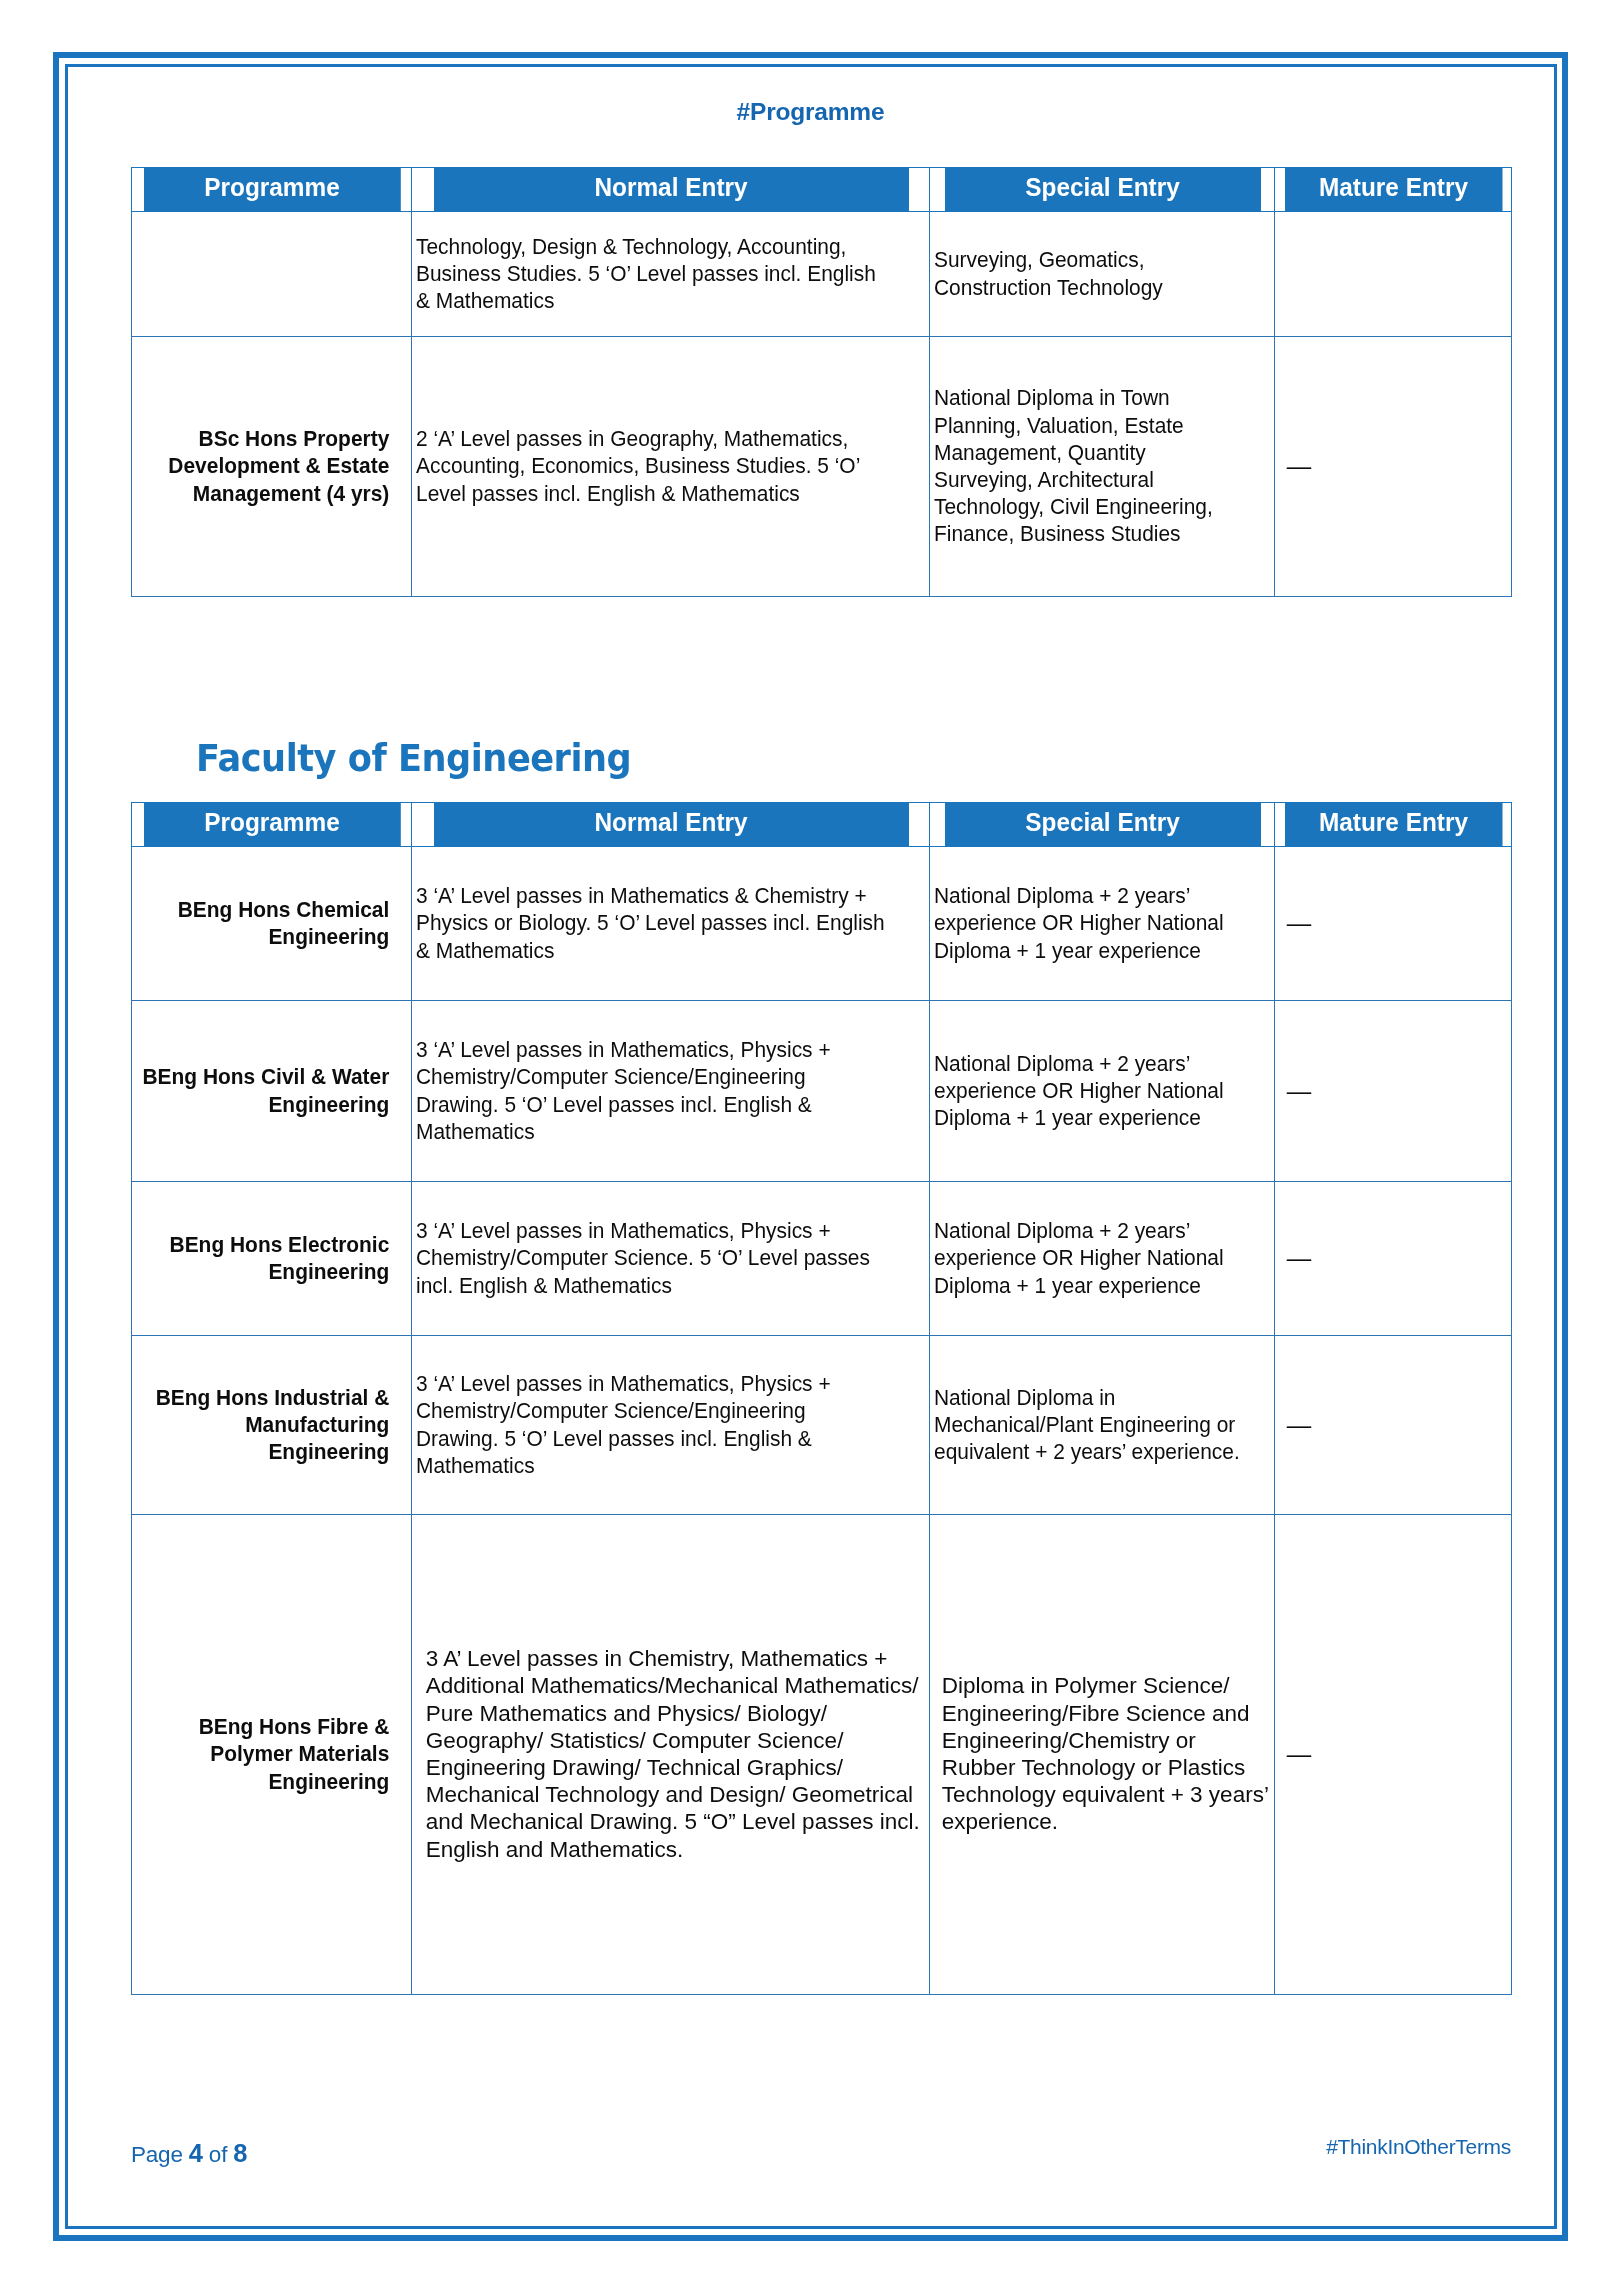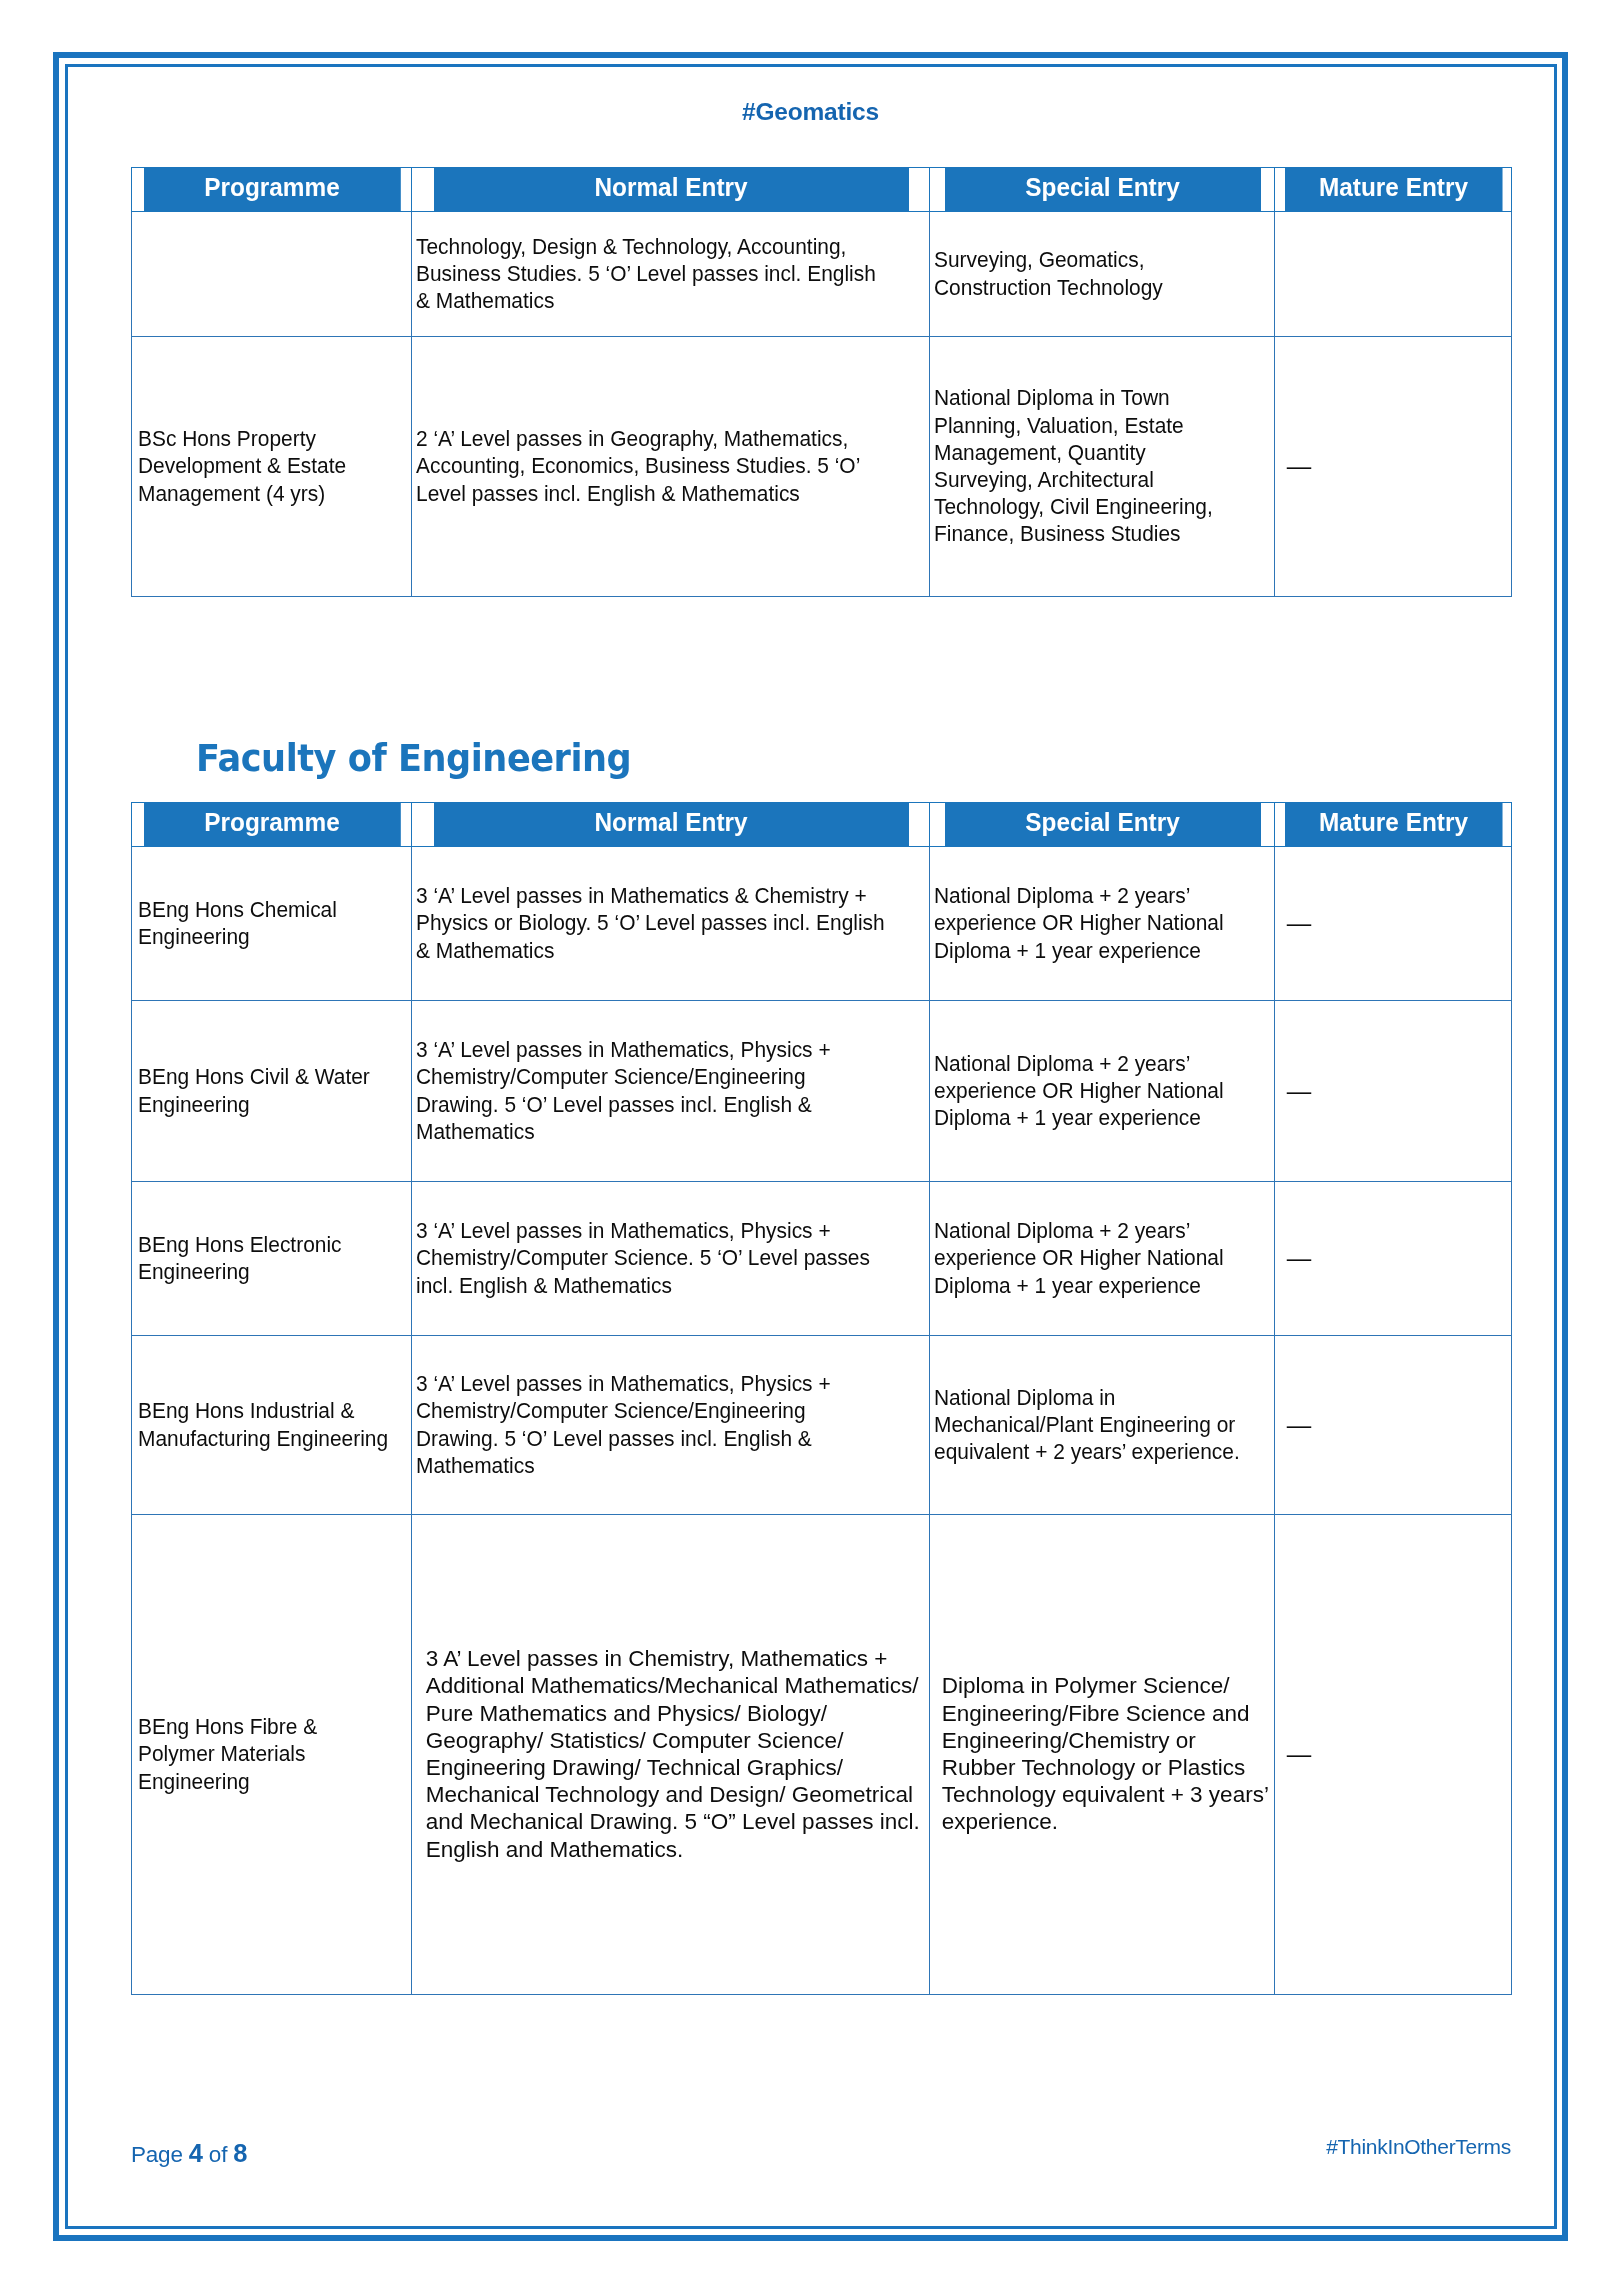--- a/index.html
+++ b/index.html
@@ -83,22 +83,23 @@
   .doc-table td {
     border: 1px solid #2e75b6;
     vertical-align: middle;
     padding: 2px 2.9px 2px 3.9px;
     font-size: 22.5px;
     line-height: 1.21;
     color: #0d0d0d;
     overflow: visible;
   }
   .doc-table td.prog {
-    font-weight: normal;
+    font-weight: bold;
     padding-left: 5.9px;
+    text-align: right;
   }
   .doc-table td.dash {
     text-align: left;
     padding-left: 11.8px;
     font-size: 24.5px;
   }
   .cell-inner {
     display: block;
     white-space: pre-line;
   }
@@ -151,21 +152,21 @@
   }
 </style>
 </head>
 <body>
 
 <div class="page-content">
 
   <div class="page-frame-outer"></div>
   <div class="page-frame-inner"></div>
 
-  <div class="hash-header">#Geomatics</div>
+  <div class="hash-header">#Programme</div>
 
   <table class="doc-table" id="table-property">
     <colgroup>
       <col class="c-prog">
         <col class="c-normal">
         <col class="c-special">
         <col class="c-mature">
     </colgroup>
     <thead>
       <tr>

